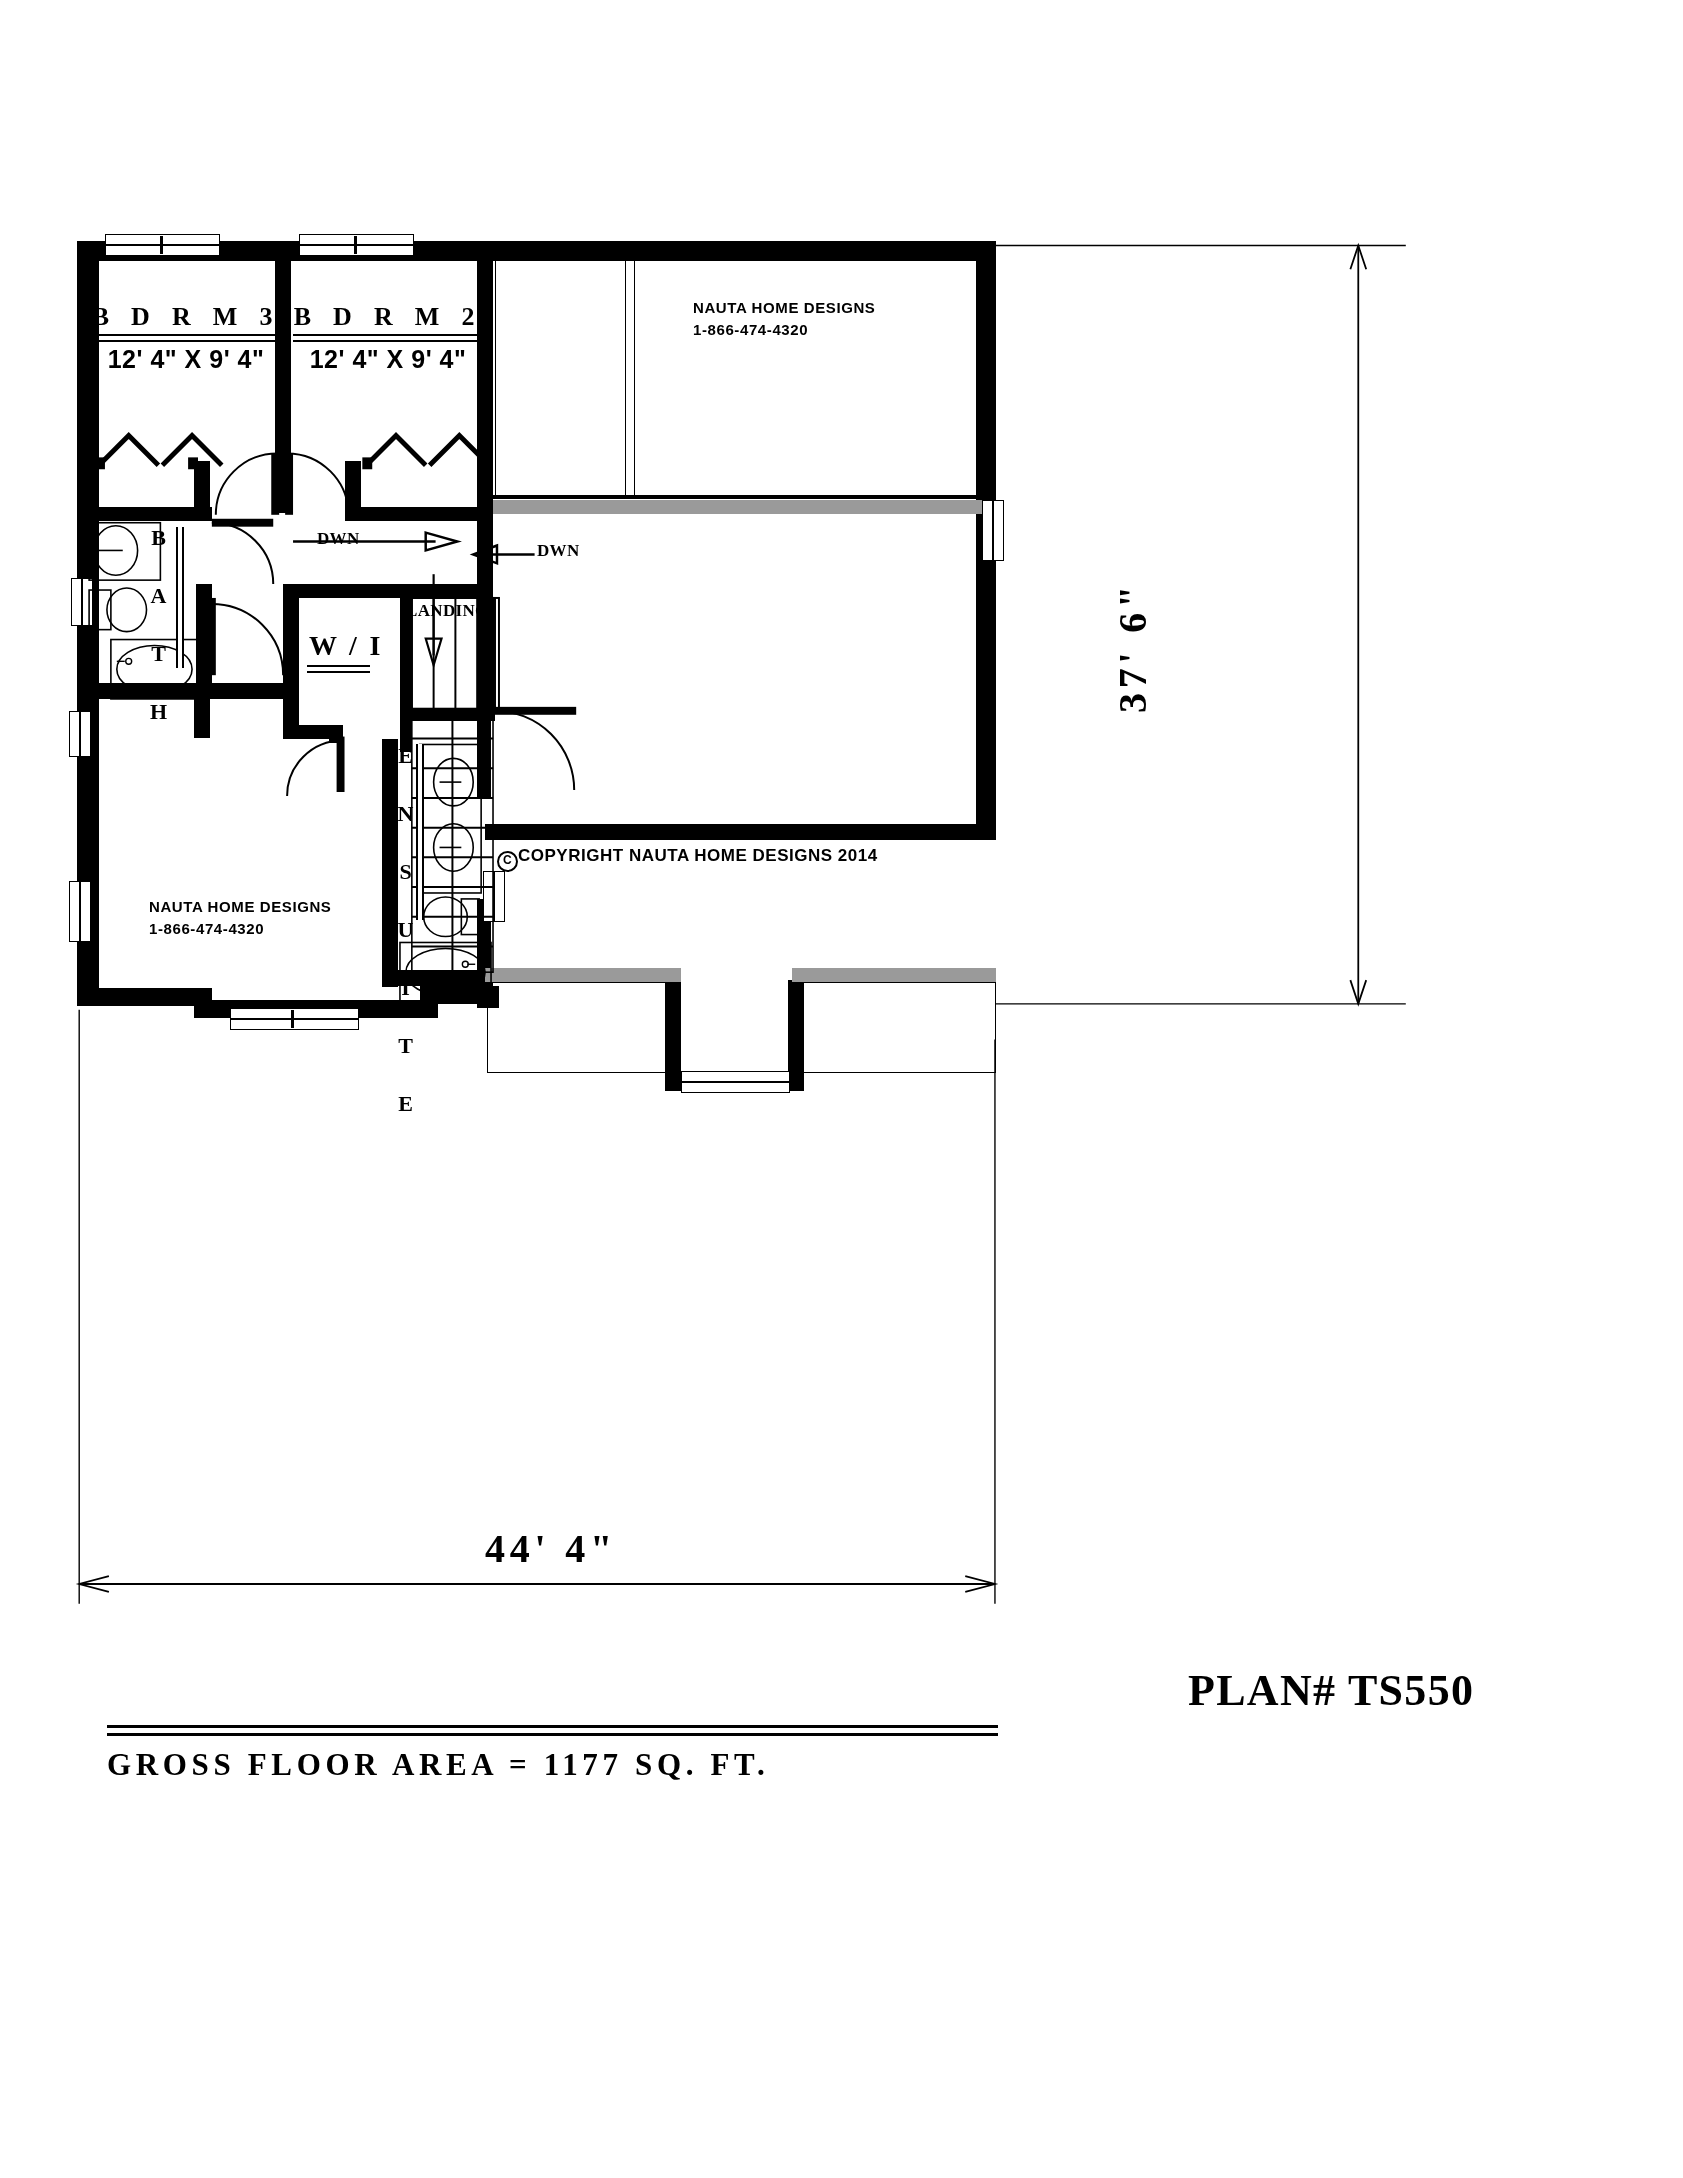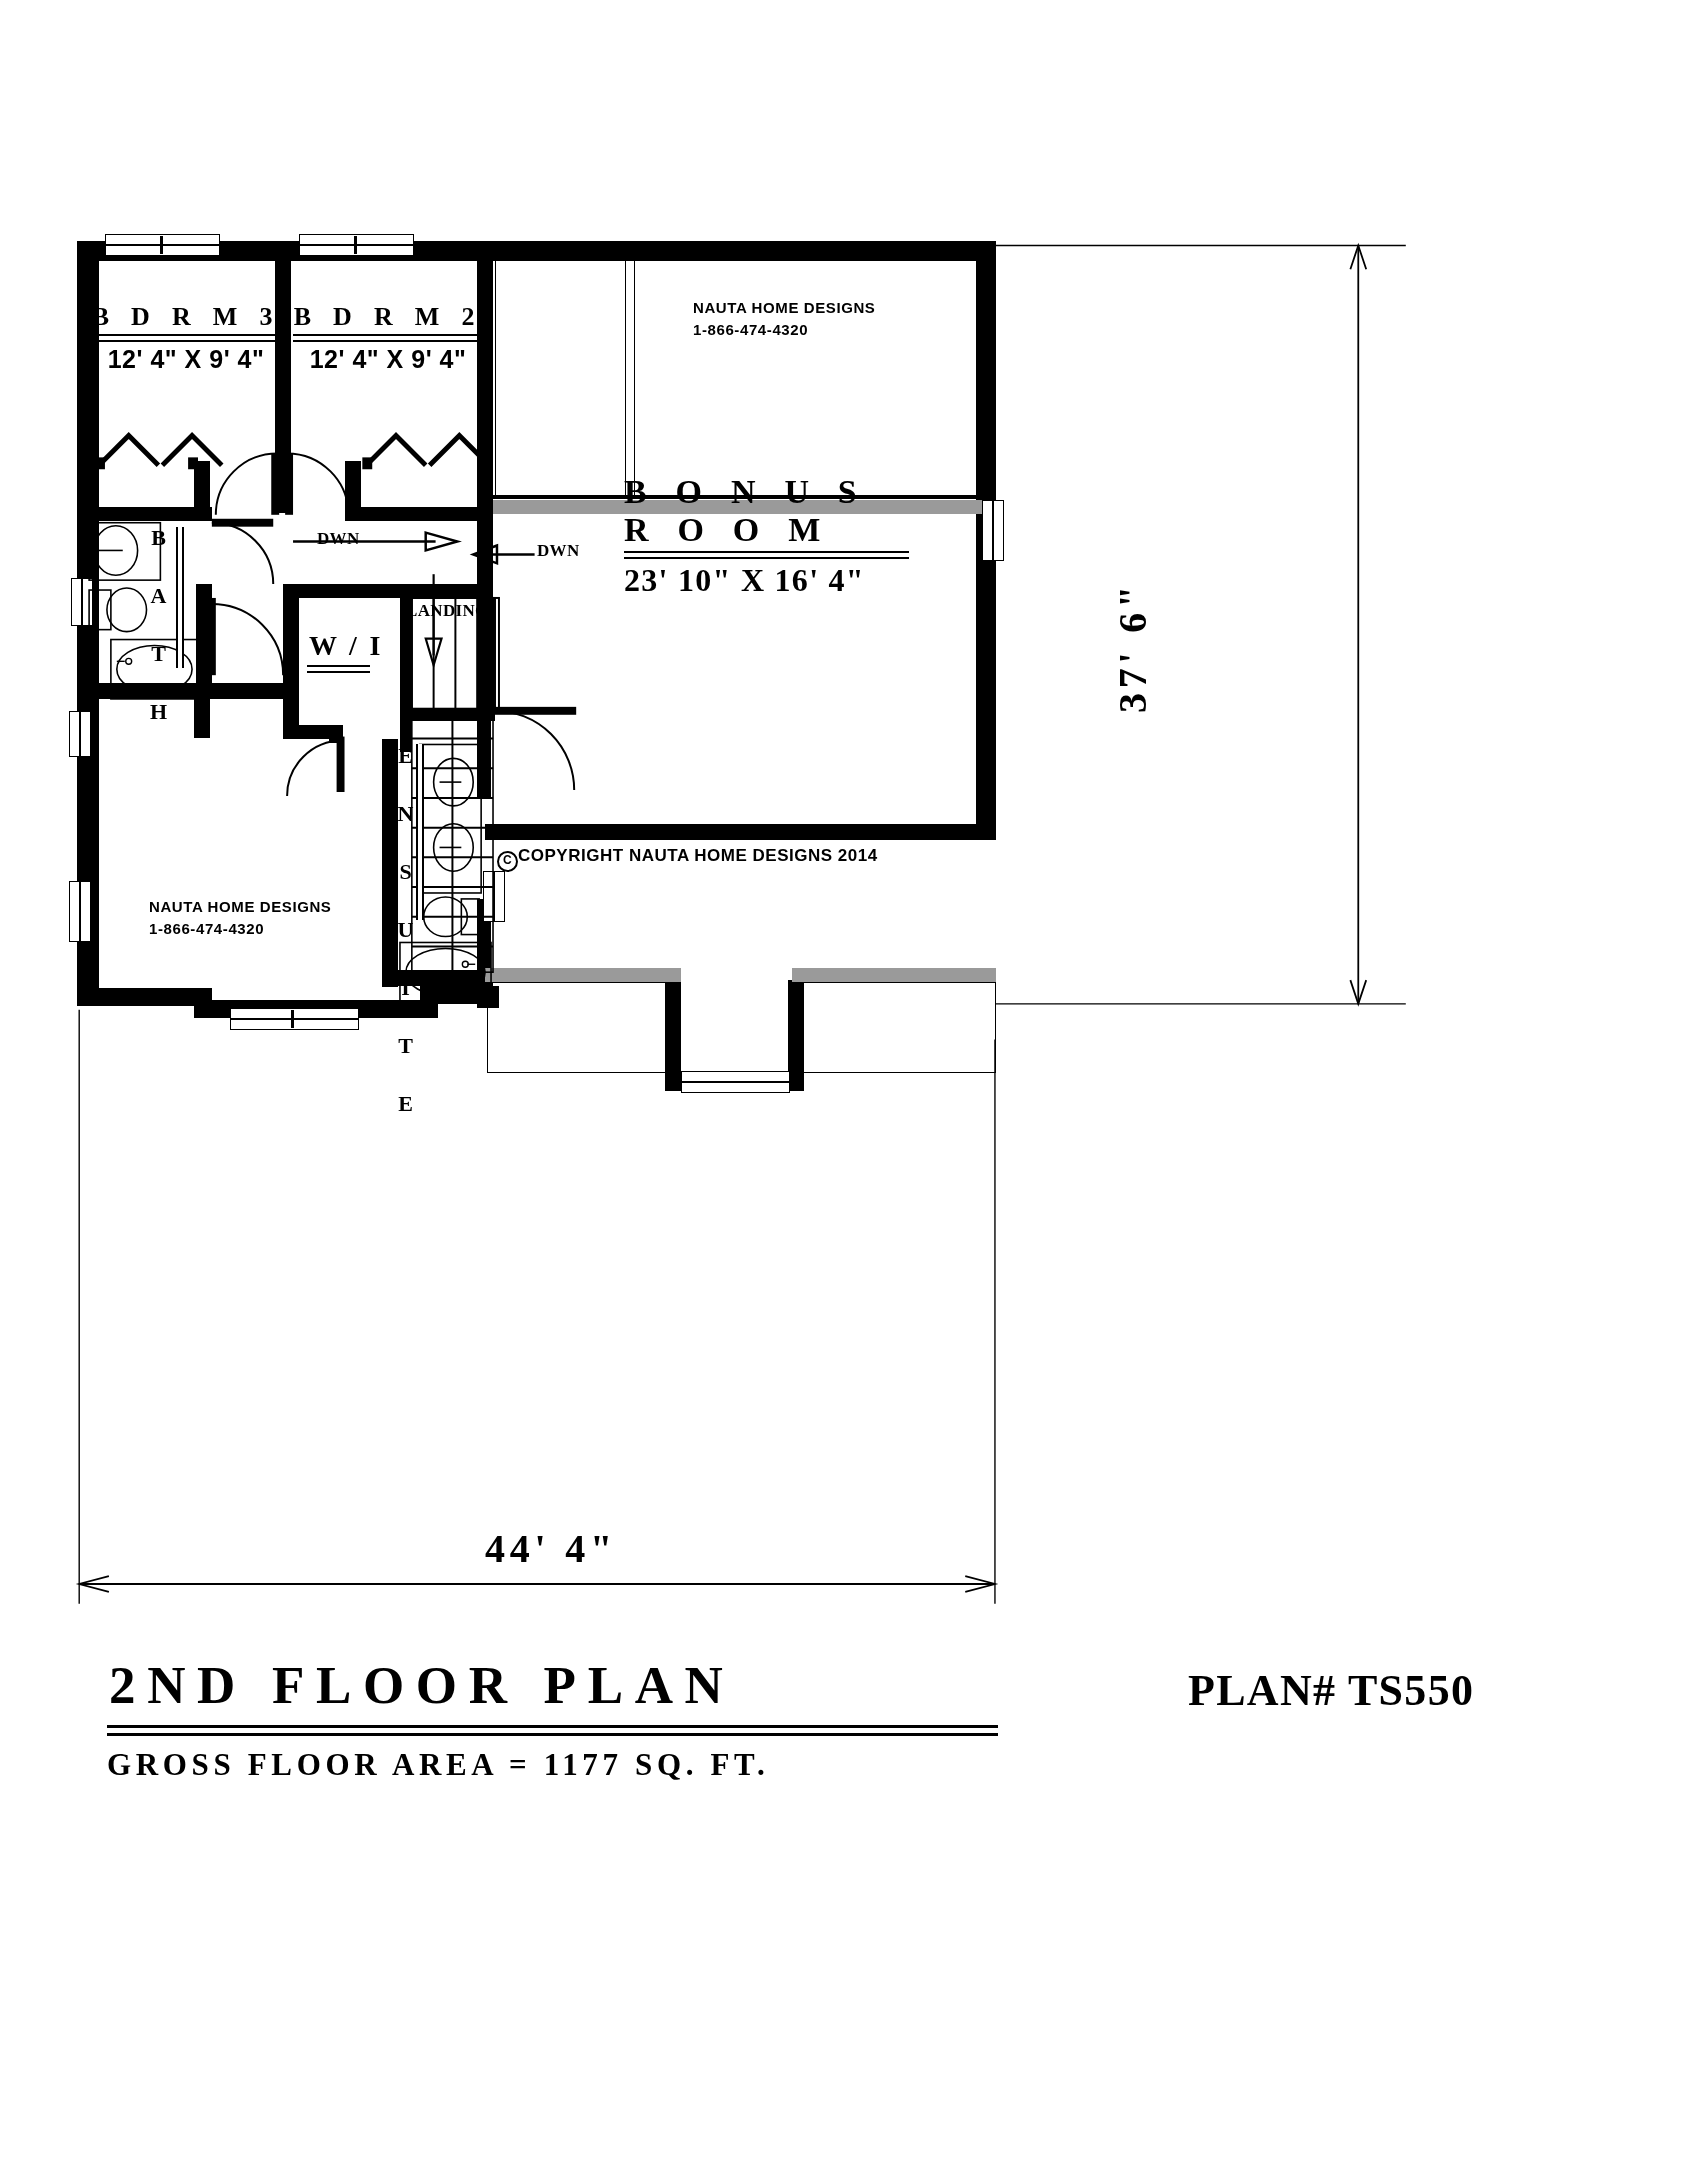--- a/index.html
+++ b/index.html
@@ -266,26 +266,20 @@
     <div class="dbl"></div>
     <div class="dim" style="font-size:25px;">12' 4" X 9' 4"</div>
   </div>
 
   <div class="roomname" style="left:293px;top:302px;width:190px;">
     <div class="nm" style="font-size:26px;">B D R M   2</div>
     <div class="dbl"></div>
     <div class="dim" style="font-size:25px;">12' 4" X 9' 4"</div>
   </div>
 
-  <div class="roomname" style="left:624px;top:473px;width:297px;text-align:left;">
-    <div class="nm" style="font-size:34px;">B O N U S</div>
-    <div class="nm" style="font-size:34px;">R O O M</div>
-    <div class="dbl" style="width:285px;"></div>
-    <div class="dim" style="font-size:32px;font-family:'Liberation Serif',serif;letter-spacing:.04em;">23' 10" X 16' 4"</div>
-  </div>
 
 
   <div class="tiny lbl" style="left:149px;top:896px;width:248px;">
     <div>NAUTA HOME DESIGNS</div>
     <div>1-866-474-4320</div>
   </div>
 
   <div class="tiny lbl" style="left:693px;top:297px;width:248px;">
     <div>NAUTA HOME DESIGNS</div>
     <div>1-866-474-4320</div>
@@ -304,19 +298,18 @@
   <div class="stairtxt" style="left:537px;top:541px;">DWN</div>
   <div class="stairtxt" style="left:406px;top:559px;margin-top:42px;">LANDING</div>
 
   <div class="copyr" style="left:497px;top:846px;">
     <span style="display:inline-block;width:17px;height:17px;border:2px solid #000;border-radius:50%;font-size:12px;line-height:14px;text-align:center;vertical-align:-3px;">C</span><span>COPYRIGHT NAUTA HOME DESIGNS 2014</span>
   </div>
 
   <div class="dimtxtv" style="left:1109px;top:713px;">37'  6"</div>
   <div class="dimtxt" style="left:485px;top:1525px;">44'  4"</div>
 
-  <div class="title2nd" style="left:109px;top:1655px;">2ND  FLOOR  PLAN</div>
   <div class="titleline" style="left:107px;top:1725px;width:891px;"></div>
   <div class="plannum" style="left:1188px;top:1665px;">PLAN# TS550</div>
   <div class="gross" style="left:107px;top:1747px;">GROSS FLOOR AREA = 1177 SQ. FT.</div>
 
 </div>
 
 
 </body></html>

